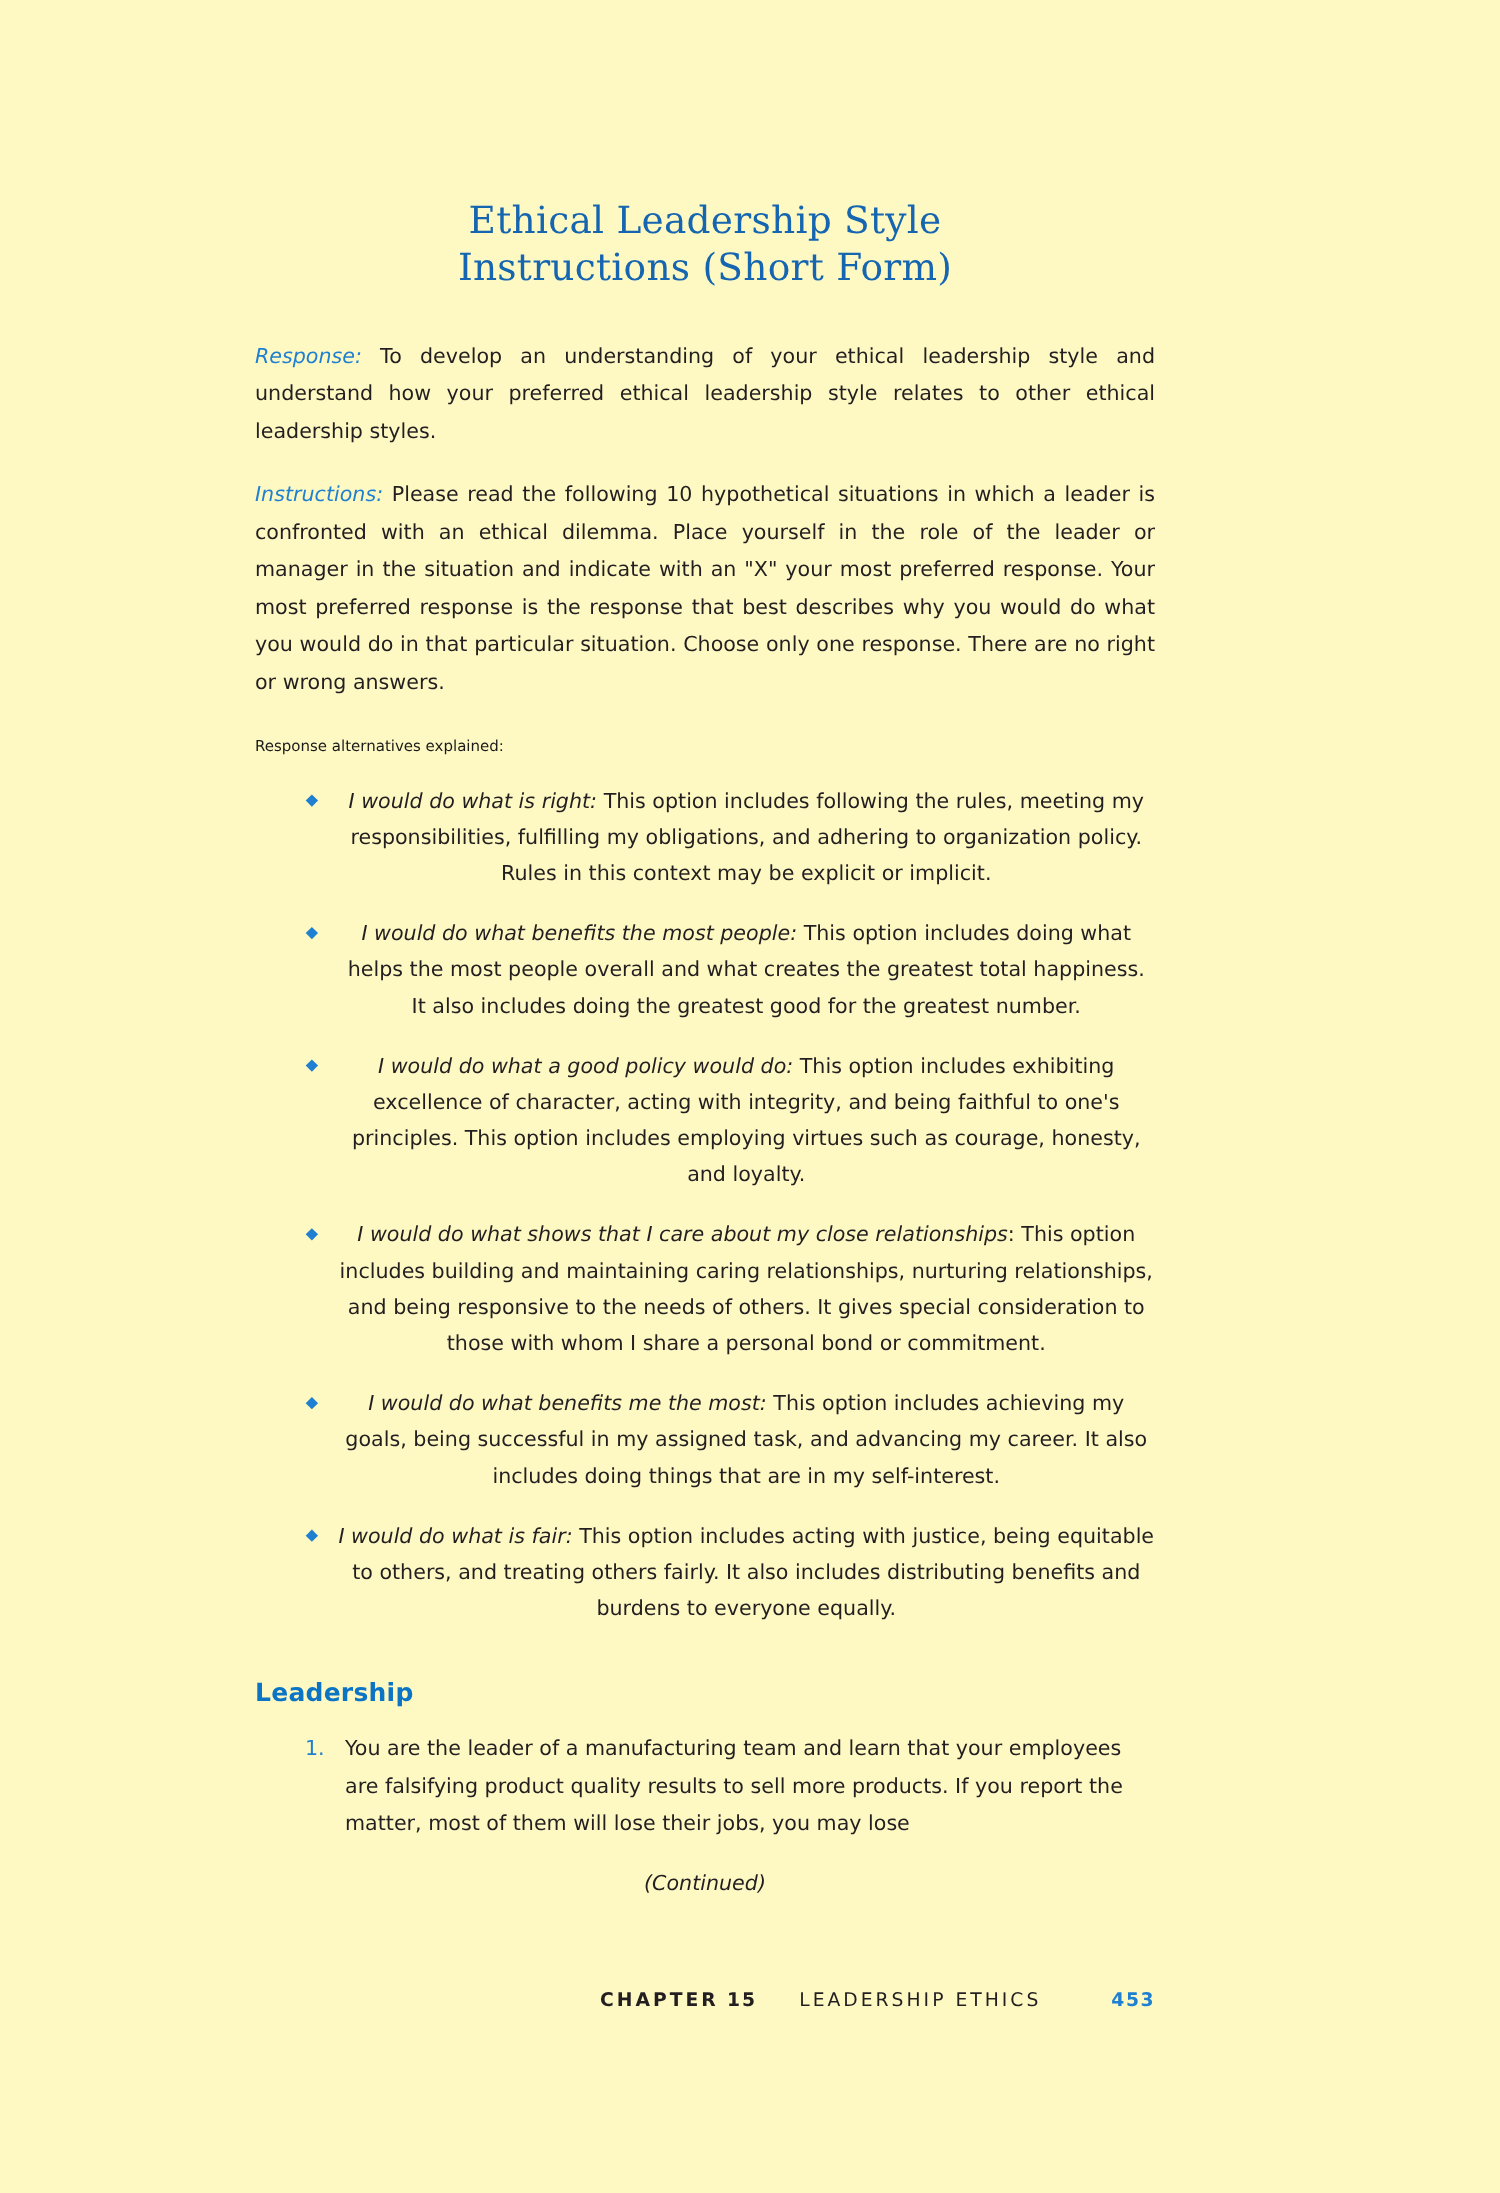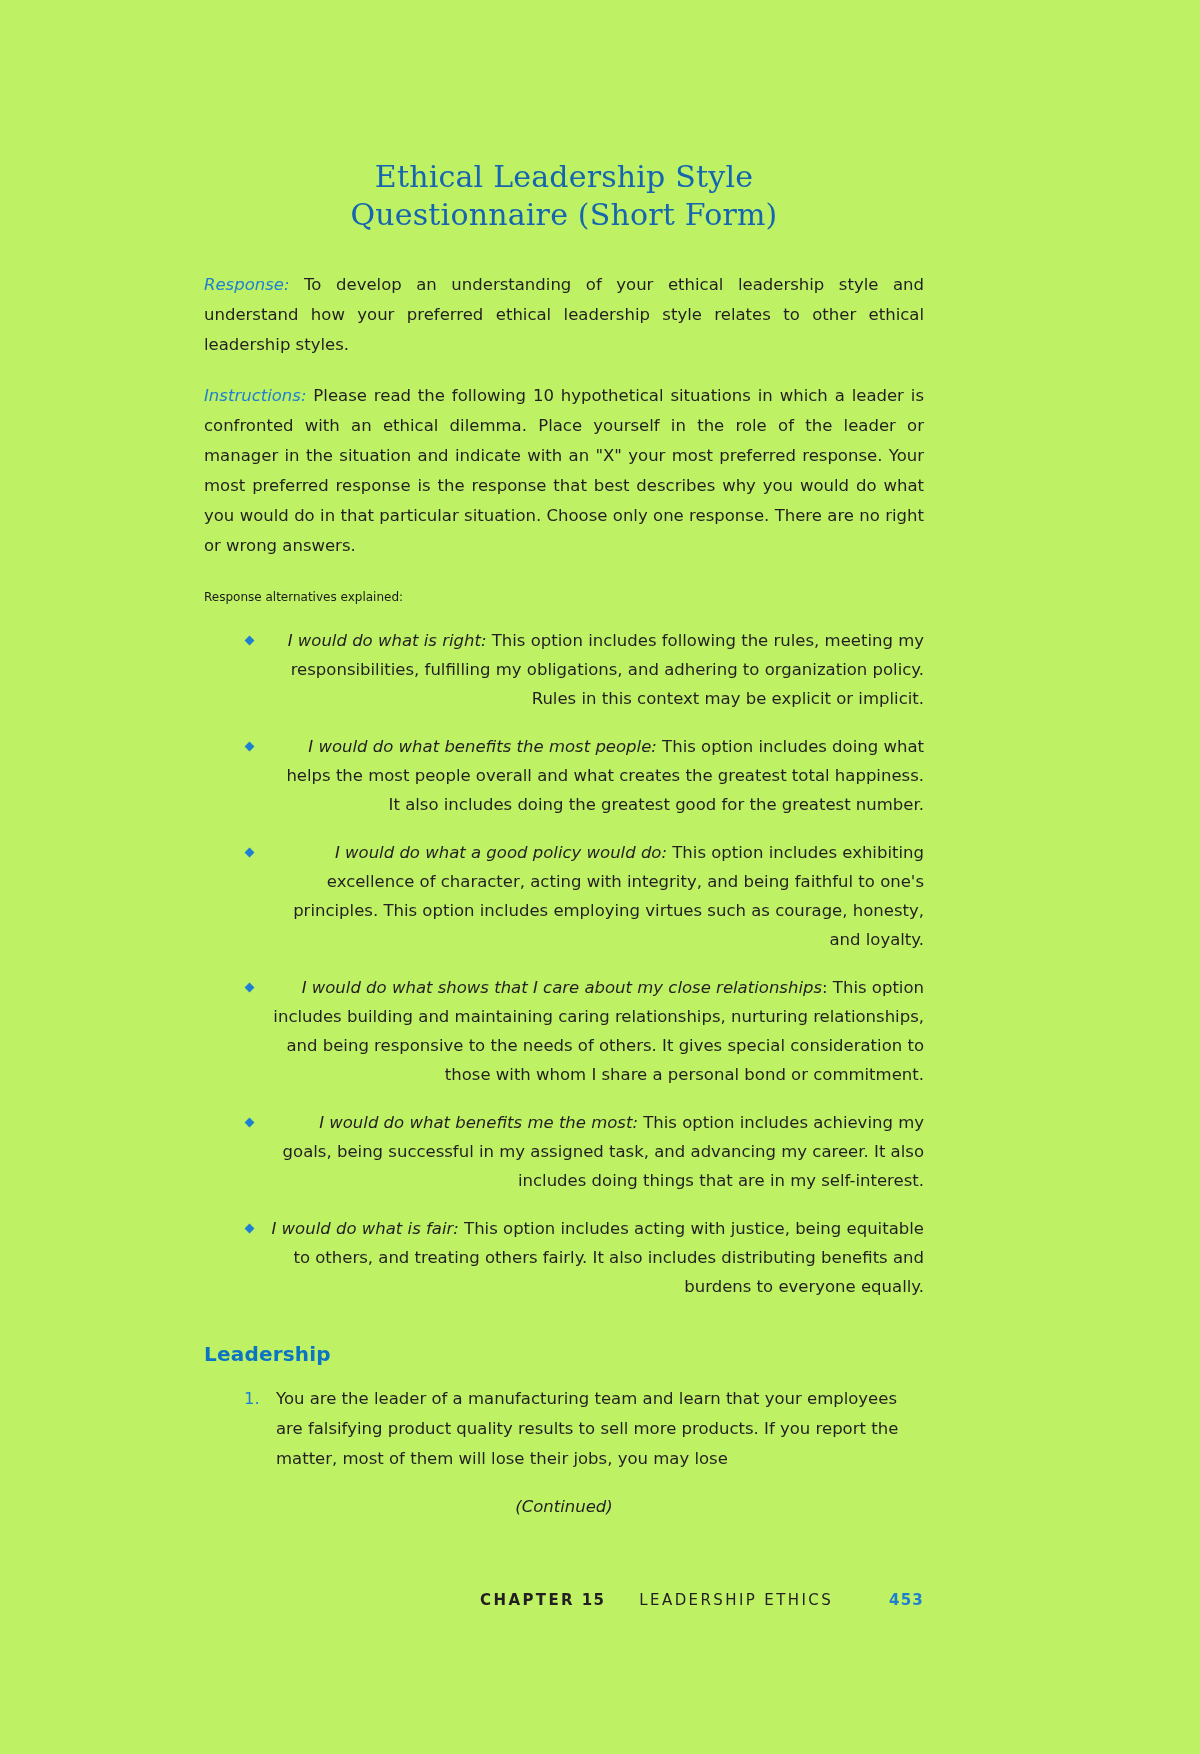--- a/index.html
+++ b/index.html
@@ -4,21 +4,21 @@
 <style>
   html, body {
     margin: 0;
     padding: 0;
     background: #ffffff;
   }
   .page {
     position: relative;
     width: 1200px;
     height: 1754px;
-    background: #bef264;
+    background: #fef9c3;
     font-family: "DejaVu Sans", sans-serif;
     overflow: hidden;
   }
   .content {
     position: absolute;
     left: 204px;
     top: 0;
     width: 720px;
   }
 
@@ -66,21 +66,21 @@
     margin: 14px 0 0 0;
     padding: 0;
   }
   .bullets li {
     position: relative;
     padding-left: 66px;
     font-size: 16.5px;
     line-height: 29px;
     color: #231f20;
     margin-bottom: 19px;
-    text-align: right;
+    text-align: center;
   }
   .bullets li:last-child { margin-bottom: 0; }
   .bullets li .bullet-dot {
     position: absolute;
     left: 42px;
     top: 11px;
     width: 7px;
     height: 7px;
     background: #1f7fd0;
     transform: rotate(45deg);
@@ -159,21 +159,21 @@
 </style>
 </head>
 <body>
 
 <div class="page">
 
   <div class="content">
 
     <h1 class="doc-title">
       <span class="line">Ethical Leadership Style</span>
-      <span class="line">Questionnaire (Short Form)</span>
+      <span class="line">Instructions (Short Form)</span>
     </h1>
 
     <p class="para p-purpose"><span class="lead-italic">Response:</span><span> To develop an understanding of your ethical leadership style and understand how your preferred ethical leadership style relates to other ethical leadership styles.</span></p>
 
     <p class="para p-instructions"><span class="lead-italic">Instructions:</span><span> Please read the following 10 hypothetical situations in which a leader is confronted with an ethical dilemma. Place yourself in the role of the leader or manager in the situation and indicate with an "X" your most preferred response. Your most preferred response is the response that best describes why you would do what you would do in that particular situation. Choose only one response. There are no right or wrong answers.</span></p>
 
     <p class="subhead">Response alternatives explained:</p>
 
     <ul class="bullets">
       <li>

